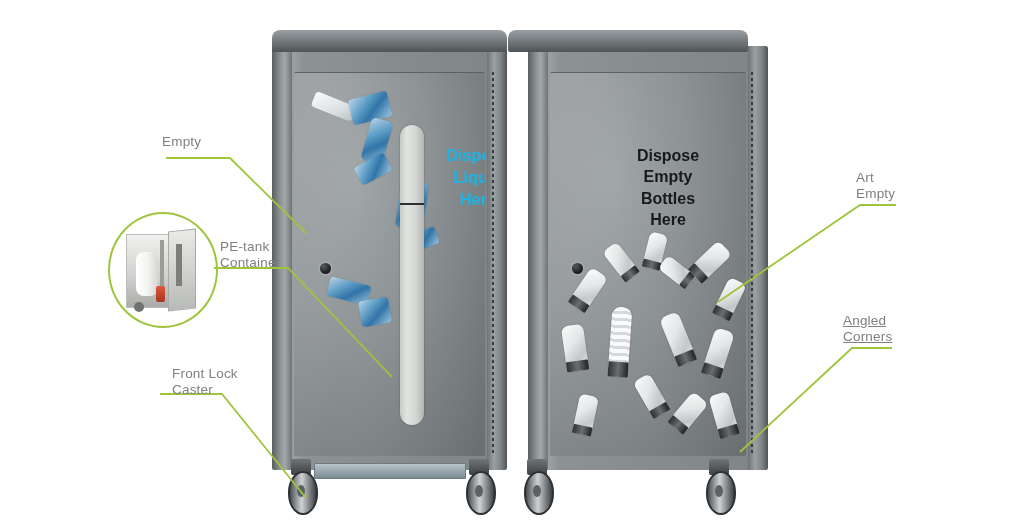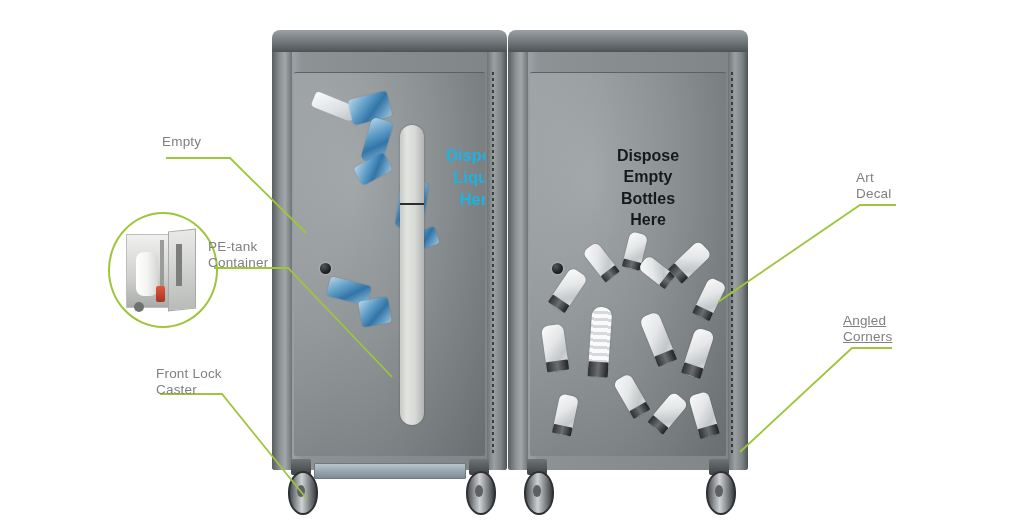--- a/index.html
+++ b/index.html
@@ -34,21 +34,21 @@
     pointer-events: none;
   }
 
   
   .cabinet {
     position: absolute;
   }
 
   
   #cab-left  { left: 272px; top: 30px;  width: 235px; height: 440px; }
-  #cab-right { left: 508px; top: 30px;  width: 240px; height: 440px; }
+  #cab-right { left: 528px; top: 30px;  width: 240px; height: 440px; }
   .cab-body {
     position: absolute;
     left: 0; top: 16px;
     width: 100%;
     height: calc(100% - 16px);
     background: linear-gradient(90deg,
        #6b7073 0px, #8a8f92 10px, #9aa0a3 22px,
        #8d9295 30px, #7f8487 100%);
     border-radius: 3px;
   }
@@ -376,25 +376,25 @@
 
     <polyline points="160,394 222,394 306,498" fill="none" stroke="#9ec53c" stroke-width="1.8"></polyline>
 
     <polyline points="896,205 860,205 718,302" fill="none" stroke="#9ec53c" stroke-width="1.8"></polyline>
 
     <polyline points="892,348 852,348 740,452" fill="none" stroke="#9ec53c" stroke-width="1.8"></polyline>
   </svg>
 
   <div class="callout-label" style="left:162px;top:134px;">Empty</div>
 
-  <div class="callout-label" style="left:208px;top:239px;">PE-tank
+  <div class="callout-label" style="left:220px;top:239px;">PE-tank
 Container</div>
 
-  <div class="callout-label" style="left:156px;top:366px;">Front Lock
+  <div class="callout-label" style="left:172px;top:366px;">Front Lock
 Caster</div>
 
   <div class="callout-label" style="left:856px;top:170px;">Art
-Decal</div>
+Empty</div>
 
   <div class="callout-label" style="left:843px;top:313px;text-decoration:underline;">Angled
 Corners</div>
 
 </div>
 
 </body></html>

